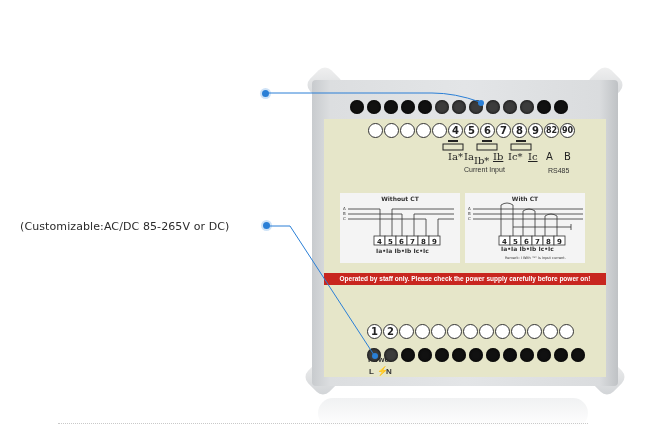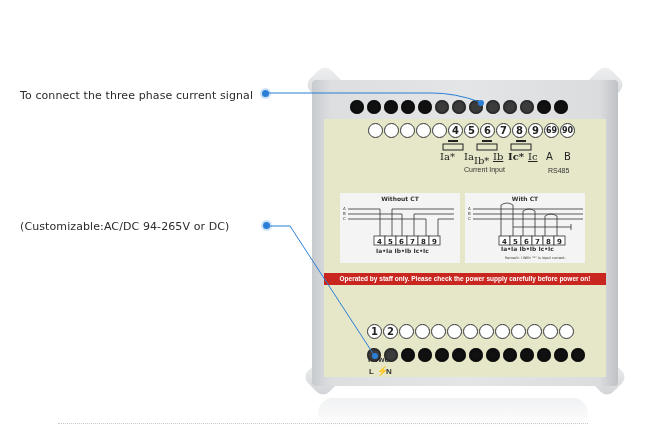--- a/index.html
+++ b/index.html
@@ -21,26 +21,25 @@
   .diag{position:absolute;top:127px;width:120px;height:70px;background:#f4f4f4;}
   .diag-title{position:absolute;top:2px;width:100%;text-align:center;font:bold 6px "DejaVu Sans",sans-serif;color:#333;}
   .warn{position:absolute;left:20px;top:207px;width:282px;height:12px;background:#c8261f;color:#fff;font:bold 6.5px "Liberation Sans",sans-serif;line-height:12px;text-align:center;white-space:nowrap;overflow:hidden;}
   .sep{position:absolute;left:58px;top:423px;width:530px;border-top:1px dotted #c9c9c9;}
   .reflection{position:absolute;left:318px;top:398px;width:270px;height:30px;background:linear-gradient(180deg,rgba(230,232,234,0.6),rgba(255,255,255,0));border-radius:20px;}
 </style>
 </head>
 <body>
 
 <div class="callout" style="left:20px;top:89px;">
-  <div>To connect the three phase current signal</div>
 </div>
 <div class="dot" style="left:262px;top:90px;"></div>
 
 <div class="callout" style="left:20px;top:220px;">
-  <div>(Customizable:AC/DC 94-265V or DC)</div>
+  <div>(Customizable:AC/DC 85-265V or DC)</div>
 </div>
 <div class="dot" style="left:263px;top:222px;"></div>
 
 <div class="reflection"></div>
 
 <div id="device">
   <div class="ear" style="left:6px;top:4px;"></div>
   <div class="ear" style="left:286px;top:4px;"></div>
   <div class="ear" style="left:4px;top:296px;"></div>
   <div class="ear" style="left:288px;top:296px;"></div>
@@ -68,29 +67,29 @@
         <div class="circ"></div>
         <div class="circ"></div>
         <div class="circ"></div>
         <div class="circ"></div>
         <div class="circ">4</div>
         <div class="circ">5</div>
         <div class="circ">6</div>
         <div class="circ">7</div>
         <div class="circ">8</div>
         <div class="circ">9</div>
-        <div class="circ small">69</div>
+        <div class="circ small">82</div>
         <div class="circ small">90</div>
       </div>
 
-    <div class="lbl" style="left:116px;top:32px;">Ia*</div>
+    <div class="lbl" style="left:124px;top:32px;">Ia*</div>
     <div class="lbl" style="left:140px;top:32px;">Ia</div>
     <div class="lbl" style="left:150px;top:36px;">Ib*</div>
     <div class="lbl" style="left:169px;top:32px;text-decoration:underline;">Ib</div>
-    <div class="lbl" style="left:184px;top:32px;font-weight:bold;">Ic*</div>
+    <div class="lbl" style="left:184px;top:32px;">Ic*</div>
     <div class="lbl" style="left:204px;top:32px;text-decoration:underline;">Ic</div>
     <div class="tiny" style="left:140px;top:47px;">Current Input</div>
 
     <svg style="position:absolute;left:116px;top:20px;" width="100" height="14">
       <g>
           <line x1="8" y1="2" x2="18" y2="2" stroke="#222" stroke-width="2"></line>
           <rect x="3" y="5" width="20" height="6" fill="none" stroke="#222" stroke-width="1"></rect>
         </g>
       <g>
           <line x1="42" y1="2" x2="52" y2="2" stroke="#222" stroke-width="2"></line>

